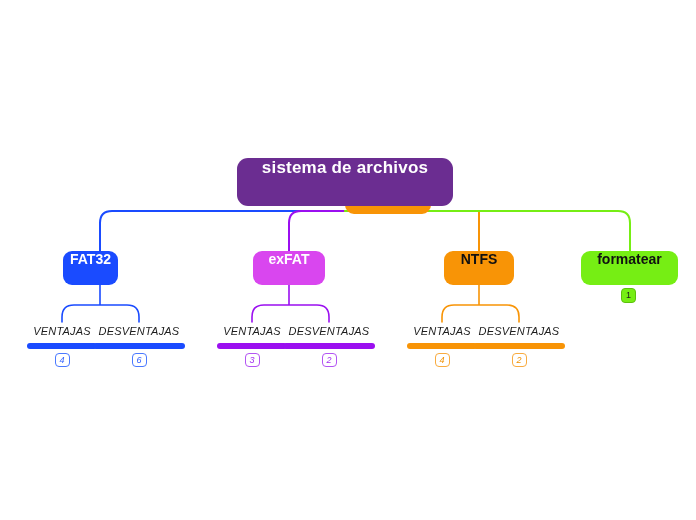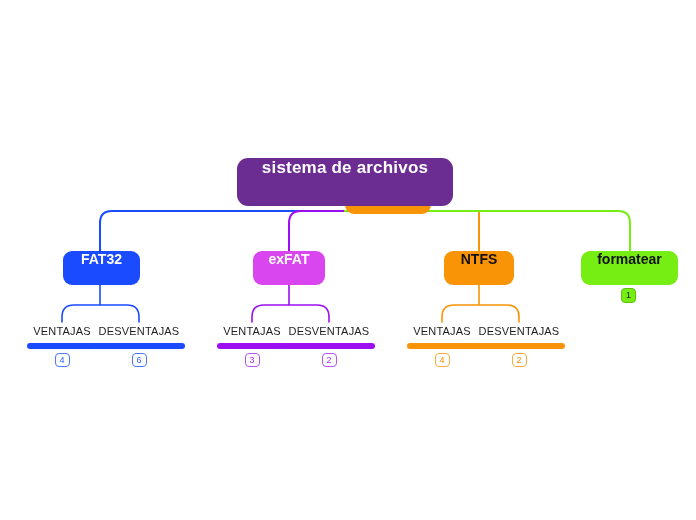--- a/index.html
+++ b/index.html
@@ -60,21 +60,21 @@
     z-index: 6;
   }
   .node-branch {
     height: 34px;
     border-radius: 9px;
     font-size: 14px;
   }
   .node-fat32 {
     left: 63px;
     top: 251px;
-    width: 77px;
+    width: 55px;
     background: #1A4BFF;
     color: #ffffff;
   }
   .node-exfat {
     left: 253px;
     top: 251px;
     width: 72px;
     background: #d946ef;
     color: #ffffff;
   }
@@ -94,20 +94,21 @@
   }
 
   
   .leaf {
     position: absolute;
     box-sizing: border-box;
     display: flex;
     flex-direction: column;
     align-items: center;
     z-index: 5;
+    font-style: italic;
   }
   .leaf-label {
     font-size: 11px;
     color: #1d1d1d;
     letter-spacing: 0.2px;
     white-space: nowrap;
     line-height: 14px;
   }
   .leaf-bar {
     margin-top: 5px;

